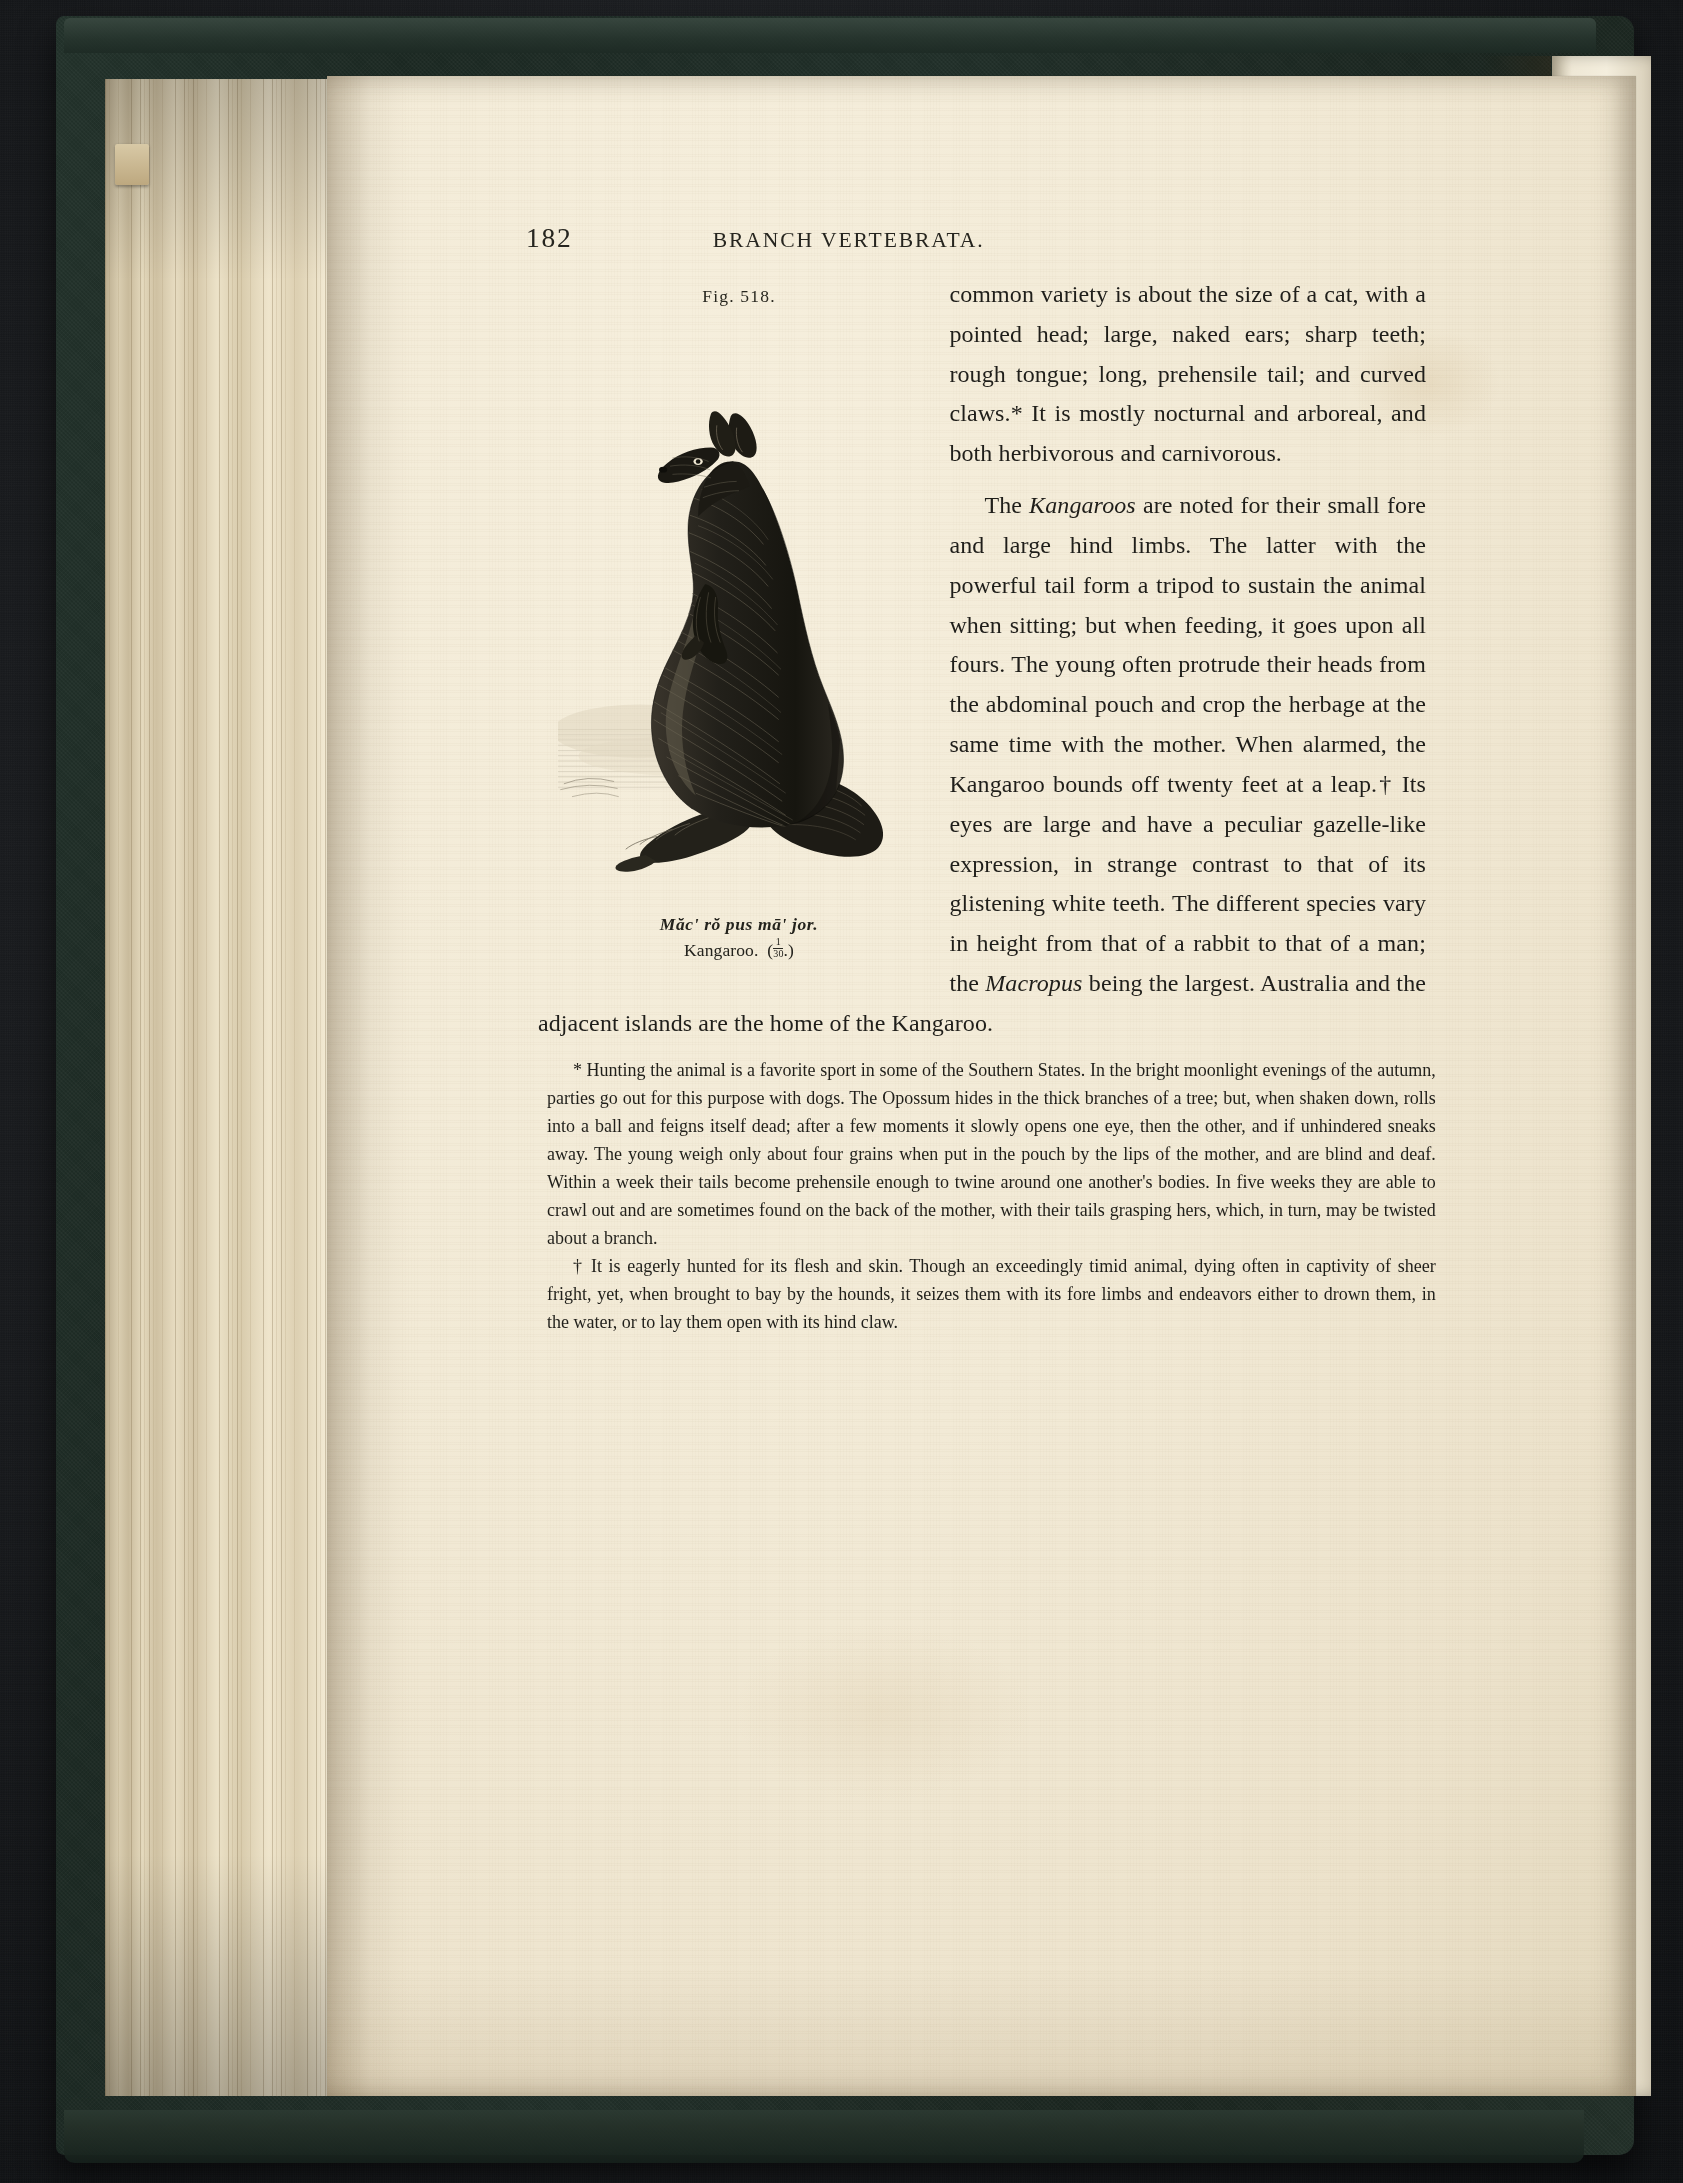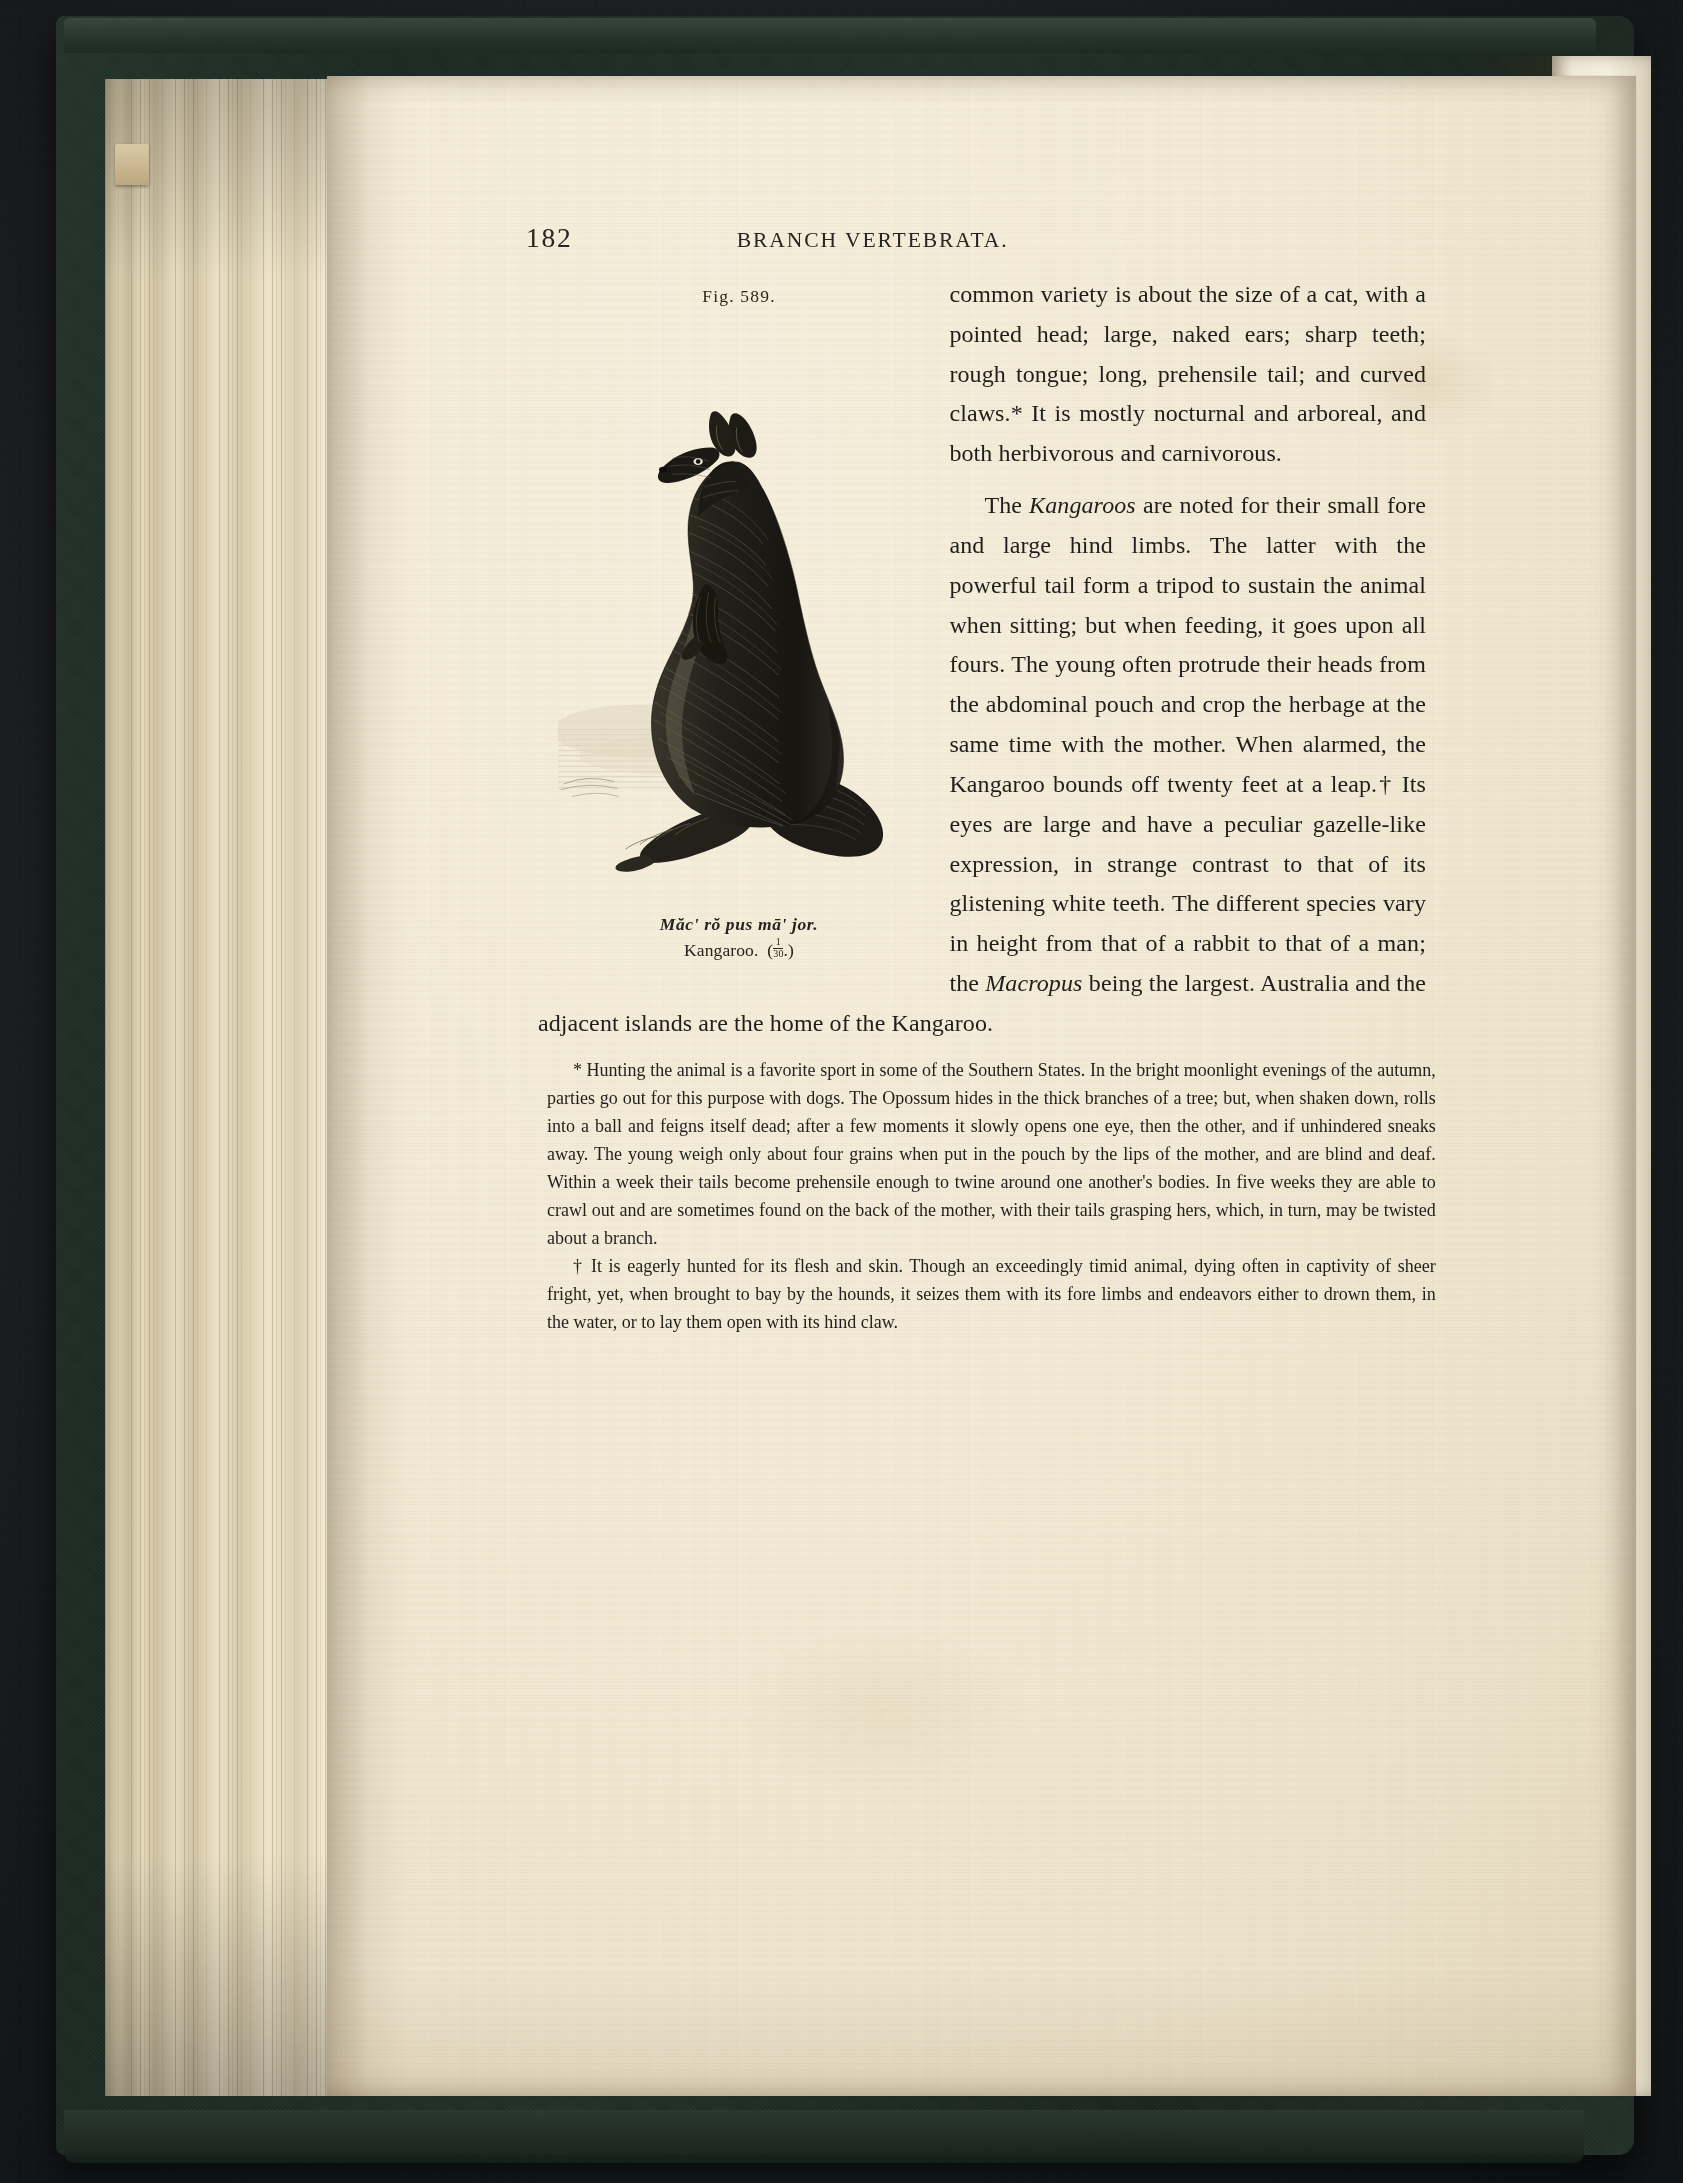--- a/index.html
+++ b/index.html
@@ -152,21 +152,20 @@
     position: absolute;
     left: 199px; top: 146px;
     width: 912px;
     color: #20201c;
   }
 
   #running-head {
     display: flex;
     align-items: baseline;
     height: 41px;
-    gap: 24px;
   }
   #page-number {
     font-size: 27.5px;
     letter-spacing: 1.8px;
     color: #26251f;
   }
   #head-title {
     margin-left: 140px;
     font-size: 21.6px;
     letter-spacing: 1.9px;
@@ -283,21 +282,21 @@
     <div class="content">
 
       <div id="running-head">
         <span id="page-number">182</span>
         <span id="head-title">BRANCH VERTEBRATA.</span>
       </div>
 
       <div class="body-text">
 
         <div id="figure">
-          <div id="fig-label">Fig. 589.</div>
+          <div id="fig-label">Fig. 518.</div>
 
           <div id="fig-art">
             <svg width="362" height="585" viewBox="0 0 620 1000" xmlns="http://www.w3.org/2000/svg" aria-hidden="true">
               <defs>
                 <linearGradient id="furGrad" x1="0" y1="0" x2="1" y2="0">
                   <stop offset="0%" stop-color="#3a352c"></stop>
                   <stop offset="35%" stop-color="#22201a"></stop>
                   <stop offset="75%" stop-color="#16150f"></stop>
                   <stop offset="100%" stop-color="#2c2922"></stop>
                 </linearGradient>

